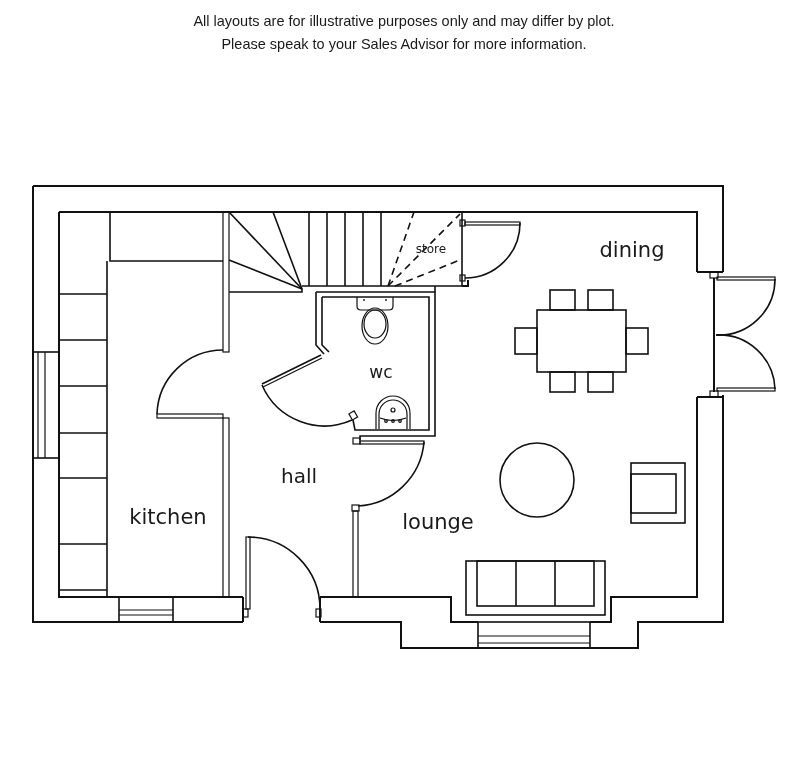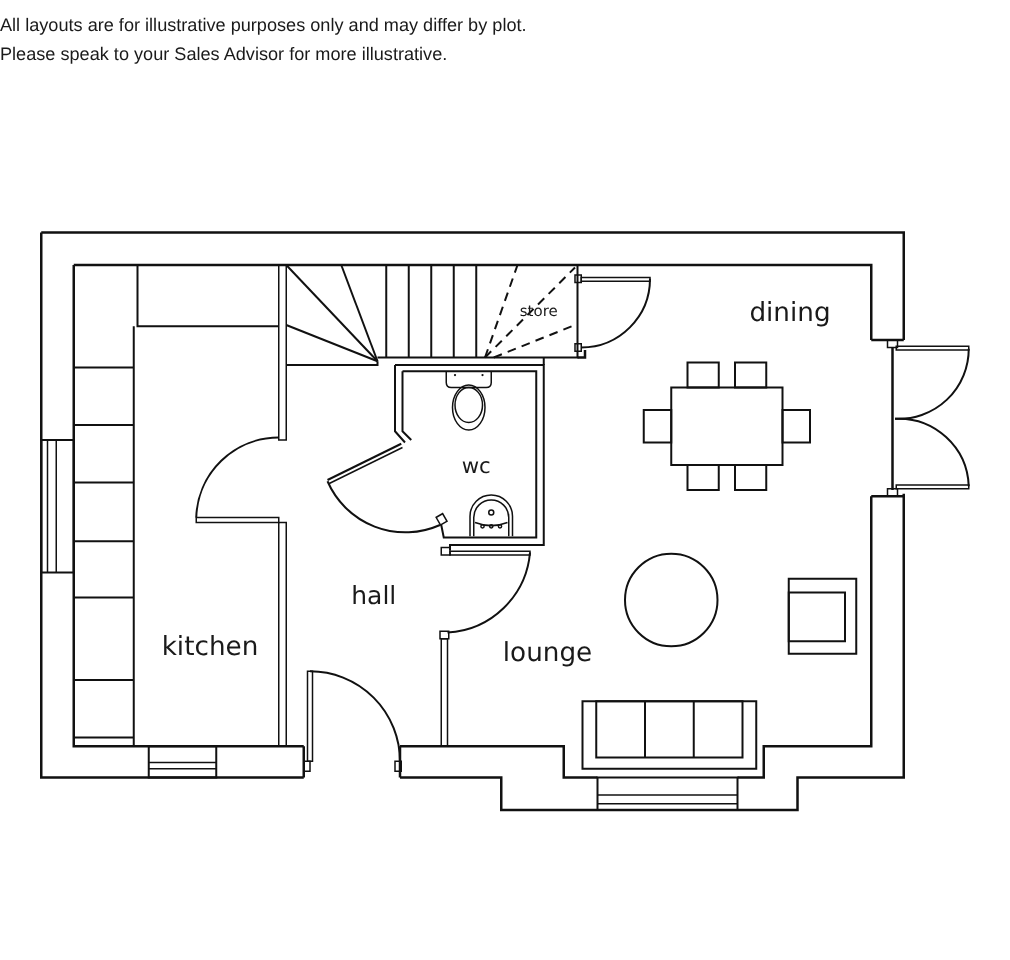--- a/index.html
+++ b/index.html
@@ -1,31 +1,31 @@
 <!DOCTYPE html>
 <html><head>
   <meta charset="utf-8">
   <style>
     html, body { margin: 0; padding: 0; background: #ffffff; }
     body { width: 808px; height: 768px; position: relative; overflow: hidden; font-family: "Liberation Sans", sans-serif; }
-    .disclaimer { position: absolute; top: 10px; left: 0; width: 808px; color: #1a1a1a; font-size: 14.5px; line-height: 23px; }
+    .disclaimer { position: absolute; top: 10px; left: 0; width: 808px; text-align: center; color: #1a1a1a; font-size: 14.5px; line-height: 23px; }
     .disclaimer div { margin: 0; }
     svg.plan { position: absolute; left: 0; top: 0; }
     .w { fill: none; stroke: #111; stroke-width: 2; }
     .t { fill: none; stroke: #111; stroke-width: 1.6; }
     .th { fill: none; stroke: #111; stroke-width: 1.2; }
     .dash { fill: none; stroke: #111; stroke-width: 1.6; stroke-dasharray: 7 5; }
     .lbl { font-family: "DejaVu Sans", sans-serif; fill: #1a1a1a; }
   </style>
 </head>
 <body>
 
 <div class="disclaimer">
   <div>All layouts are for illustrative purposes only and may differ by plot.</div>
-  <div>Please speak to your Sales Advisor for more illustrative.</div>
+  <div>Please speak to your Sales Advisor for more information.</div>
 </div>
 
 <svg class="plan" width="808" height="768" viewBox="0 0 808 768">
 
   <g>
 
     <path class="w" d="M33,186 L723,186 L723,272 M723,395 L723,622 L638,622 L638,648 L401,648 L401,622 L320,622 M243,622 L33,622 L33,186"></path>
 
     <path class="w" d="M59,212 L697,212 L697,272 M697,397 L697,597 L611,597 L611,622 L590,622 M478,622 L451,622 L451,597 L320,597 M243,597 L59,597 L59,212"></path>
 

